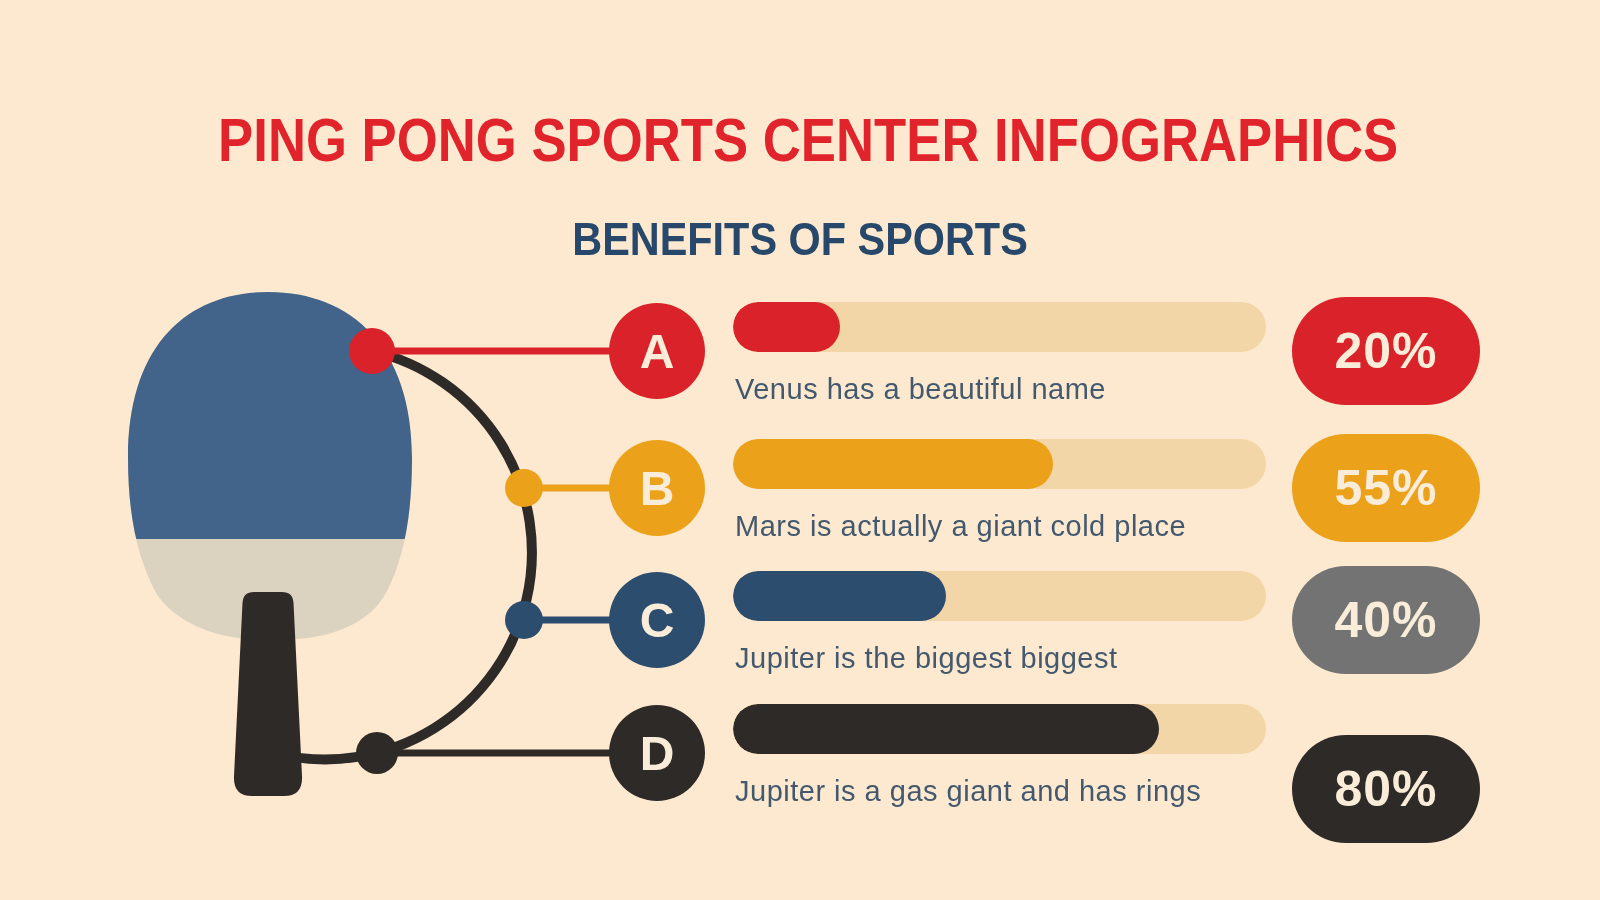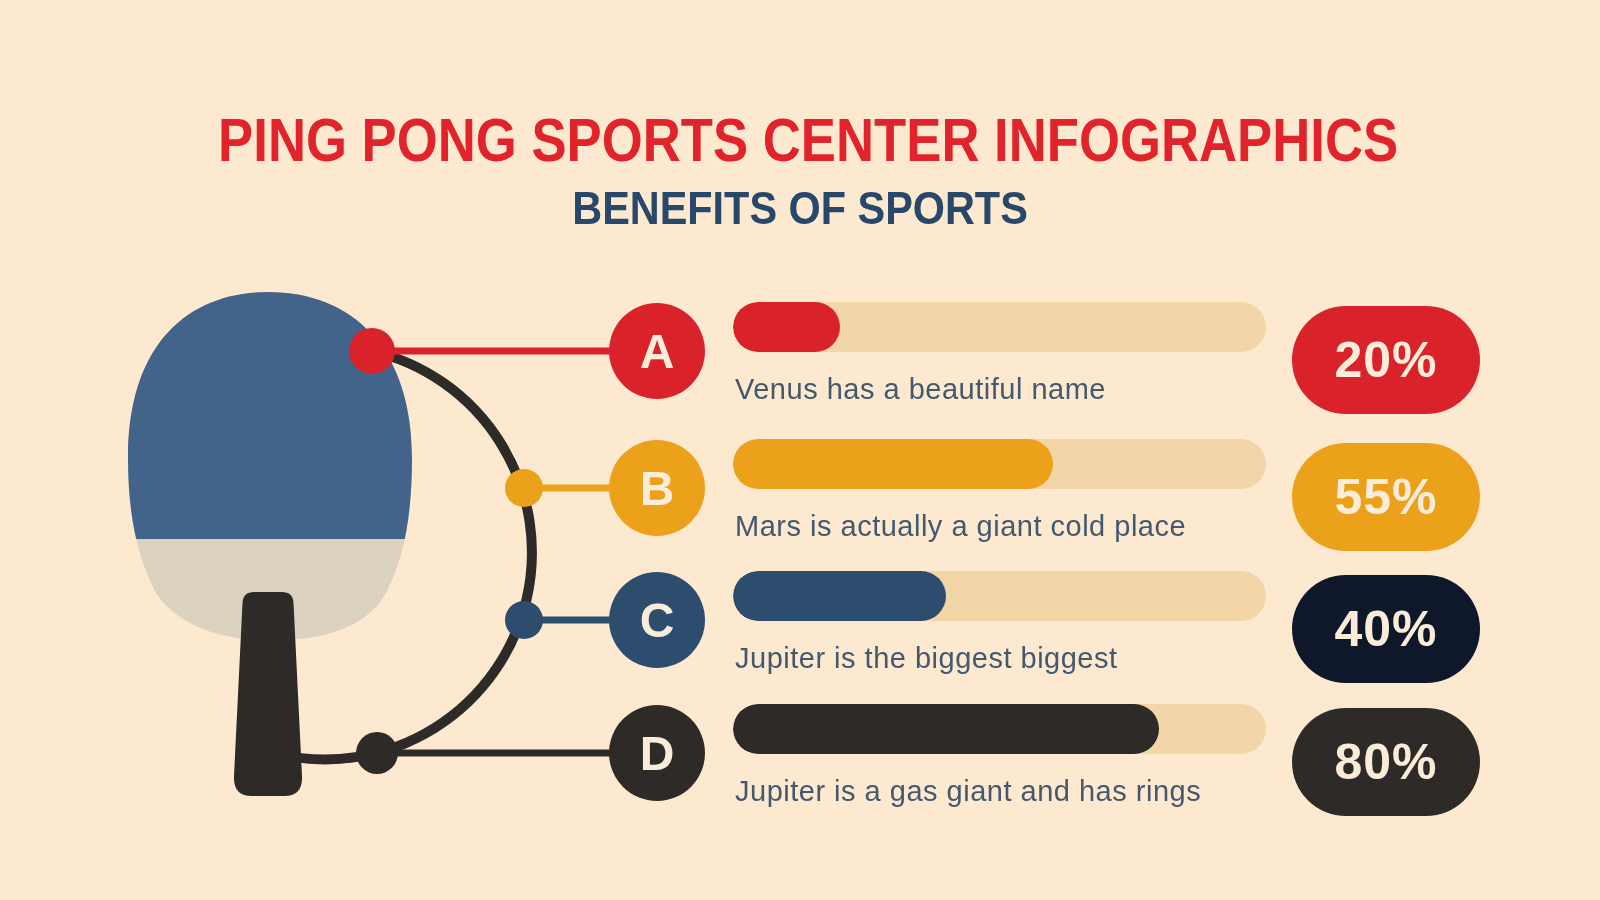--- a/index.html
+++ b/index.html
@@ -11,21 +11,21 @@
   .canvas{position:absolute;inset:0;width:1600px;height:900px;}
 
   
   .title{
     position:absolute;top:98px;left:0;width:1600px;margin:8px;
     text-align:center;color:var(--title,#e1242b);
     font-size:62px;font-weight:bold;line-height:1.1;letter-spacing:0px;
   }
   .title .condense{display:inline-block;transform:scaleX(0.85);transform-origin:50% 50%;}
   .subtitle{
-    position:absolute;top:183px;left:0;width:1600px;margin:0;
+    position:absolute;top:214px;left:0;width:1600px;margin:0;
     text-align:center;color:var(--subtitle,#28486b);
     font-size:46px;font-weight:bold;line-height:1.1;
   }
   .subtitle .condense{display:inline-block;transform:scaleX(0.9);transform-origin:50% 50%;}
 
   
   .art{position:absolute;left:0;top:0;width:1600px;height:900px;}
 
   
   .row{position:absolute;left:0;width:1600px;height:108px;}
@@ -37,21 +37,21 @@
   .track{
     position:absolute;left:733px;top:5px;width:533px;height:50px;
     border-radius:25px;background:var(--track,#f3d6a7);overflow:hidden;
   }
   .fill{height:50px;border-radius:25px;width:0;}
   .caption{
     position:absolute;left:735px;top:76px;
     font-size:29px;color:var(--caption,#44596e);letter-spacing:0.5px;
   }
   .badge{
-    position:absolute;left:1292px;top:9px;width:188px;height:108px;border-radius:54px;
+    position:absolute;left:1292px;top:0;width:188px;height:108px;border-radius:54px;
     display:flex;align-items:center;justify-content:center;
   }
   .pct{color:var(--cream,#f9ecd8);font-size:50px;font-weight:bold;letter-spacing:1px;}
 </style>
 </head>
 <body>
 
 <div class="canvas">
 
   <h1 class="title"><span class="condense">PING PONG SPORTS CENTER INFOGRAPHICS</span></h1>
@@ -109,31 +109,31 @@
   </div>
 
   <div class="row" style="top:566px">
     <div class="letter-circle" style="background: rgb(44, 77, 110);">
       <span class="letter">C</span>
     </div>
     <div class="track">
       <div class="fill" style="width: 40%; background: rgb(44, 77, 110);"></div>
     </div>
     <div class="caption">Jupiter is the biggest biggest</div>
-    <div class="badge" style="background: #0f172a;">
+    <div class="badge" style="background: #737373;">
       <span class="pct">40%</span>
     </div>
   </div>
 
   <div class="row" style="top:699px">
     <div class="letter-circle" style="background: rgb(46, 42, 39);">
       <span class="letter">D</span>
     </div>
     <div class="track">
       <div class="fill" style="width: 80%; background: rgb(46, 42, 39);"></div>
     </div>
     <div class="caption">Jupiter is a gas giant and has rings</div>
-    <div class="badge" style="background: rgb(46, 42, 39);">
+    <div class="badge" style="background: rgb(46, 42, 39); margin-top: 36px;">
       <span class="pct">80%</span>
     </div>
   </div>
 
 </div>
 
 </body></html>

